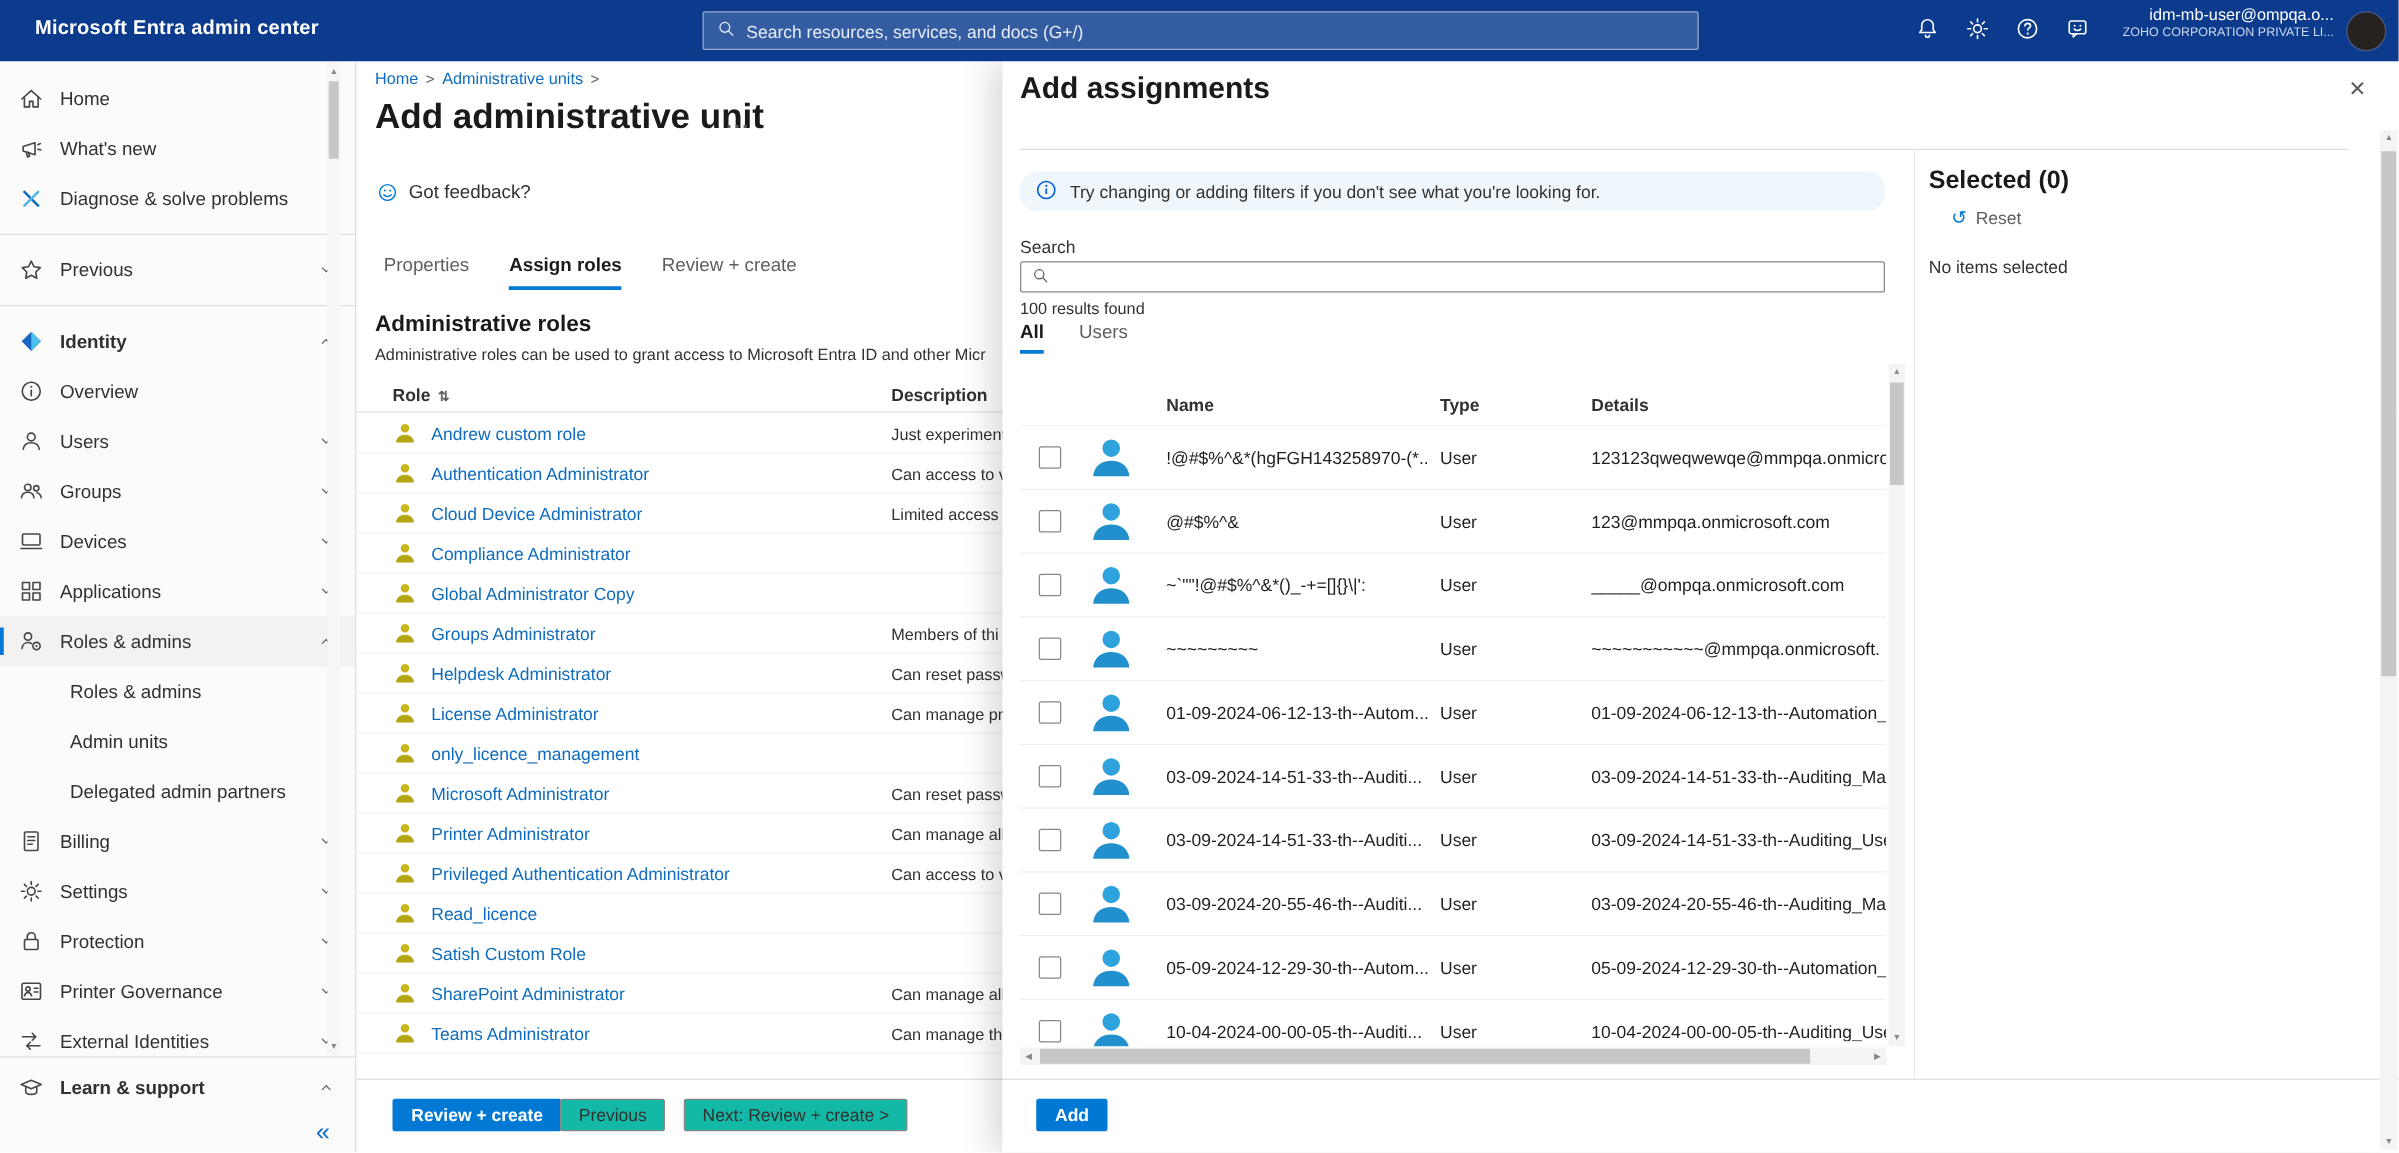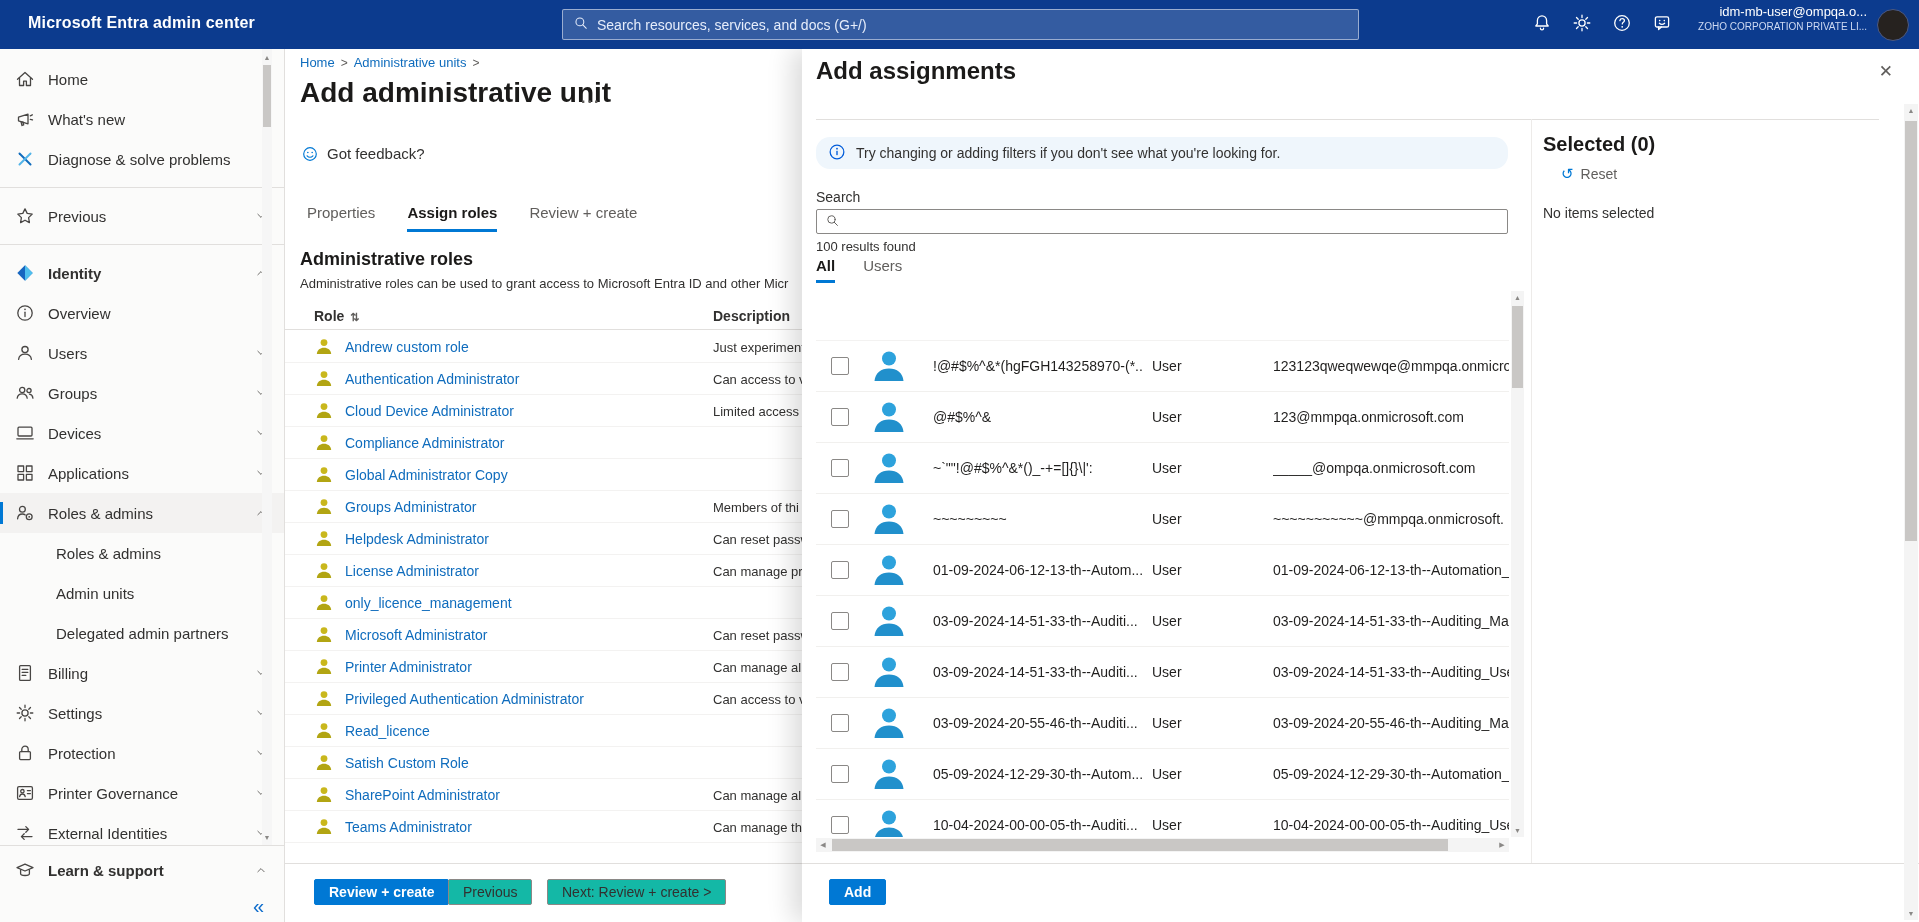--- a/index.html
+++ b/index.html
@@ -598,20 +598,25 @@
           <path d="M12.3 12.3 16.6 16.6"></path>
         </svg></span>
     <input style="">
   </div>
   <div class="results-count">100 results found</div>
   <div class="ptabs">
       <div class="ptab active">All</div>
       <div class="ptab">Users</div>
     </div>
 
+  <div class="list-head">
+    <span class="lh name">Name</span>
+    <span class="lh type">Type</span>
+    <span class="lh details">Details</span>
+  </div>
   <div class="list-rows">
       <div class="user-row">
         <span class="row-check"></span>
         <span class="row-avatar"><svg width="36" height="36" viewBox="0 0 36 36">
             <circle cx="18" cy="10.5" r="7" fill="#2da2dc"></circle>
             <path d="M3.5 33c.6-8 6.6-12.5 14.5-12.5S31.9 25 32.5 33z" fill="#2190cc"></path>
           </svg></span>
         <span class="row-name">!@#$%^&amp;*(hgFGH143258970-(*...</span>
         <span class="row-type">User</span>
         <span class="row-details">123123qweqwewqe@mmpqa.onmicrosof</span>

